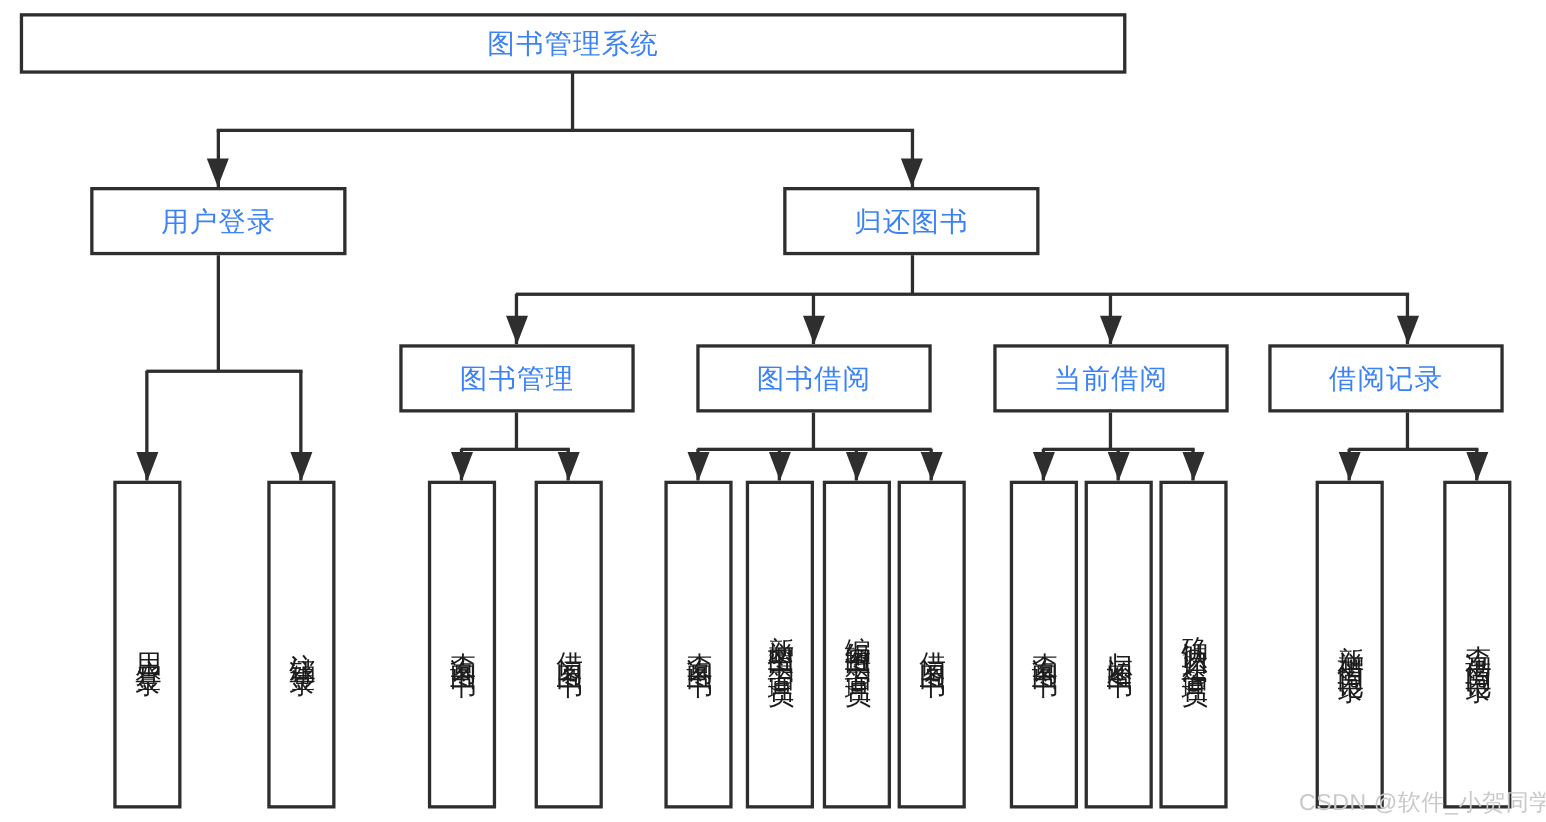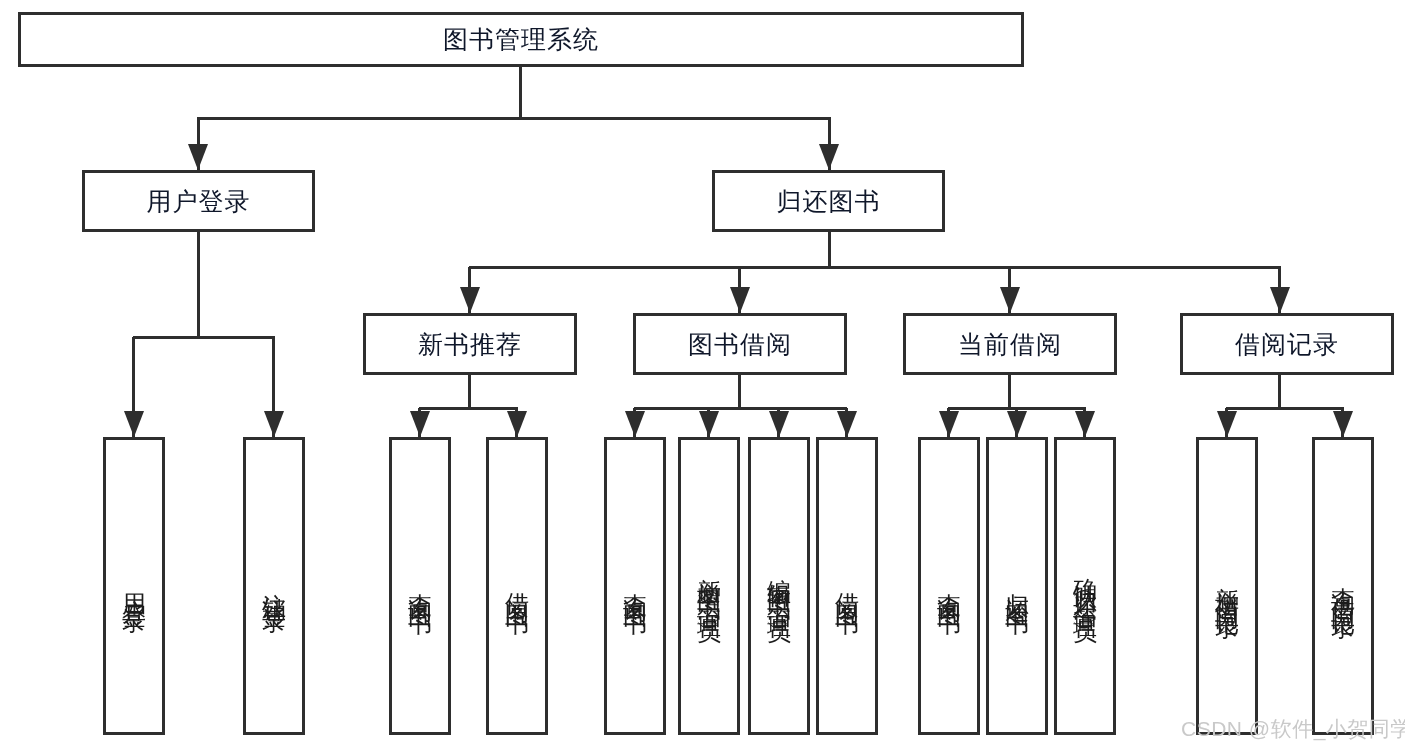--- a/index.html
+++ b/index.html
@@ -5,21 +5,21 @@
   html,body{margin:0;padding:0;background:#ffffff;}
   .canvas{
     position:relative;width:1405px;height:747px;background:#ffffff;overflow:hidden;
     font-family:"Liberation Sans", sans-serif;
   }
   
   .hbox{
     position:absolute;box-sizing:border-box;background:#ffffff;
     border:3px solid #2e2e2e;display:flex;align-items:center;justify-content:center;
   }
-  .hbox span{font-size:25px;color:#0f172a;letter-spacing:1px;white-space:nowrap;}
+  .hbox span{font-size:25px;color:#3b82f6;letter-spacing:1px;white-space:nowrap;}
   .root{left:18px;top:12px;width:1006px;height:55px;}
   .lvl2{top:170px;width:233px;height:62px;}
   .lvl3{top:313px;width:214px;height:62px;}
   
   .leaf{
     position:absolute;top:437px;width:62px;height:298px;box-sizing:border-box;
     background:#ffffff;border:3px solid #2e2e2e;
     display:flex;align-items:center;justify-content:center;
   }
   .leaf .vt{
@@ -75,29 +75,29 @@
   <div class="vl" style="left:468px;top:267px;height:46px;"></div>
   <div class="ar" style="left:460px;top:287px;"></div>
   <div class="vl" style="left:738px;top:267px;height:46px;"></div>
   <div class="ar" style="left:730px;top:287px;"></div>
   <div class="vl" style="left:1008px;top:267px;height:46px;"></div>
   <div class="ar" style="left:1000px;top:287px;"></div>
   <div class="vl" style="left:1278px;top:267px;height:46px;"></div>
   <div class="ar" style="left:1270px;top:287px;"></div>
 
   <div class="hbox lvl3" style="left:363px;">
-    <span>新书推荐</span>
+    <span>图书管理</span>
   </div>
   <div class="hbox lvl3" style="left:633px;">
     <span>图书借阅</span>
   </div>
   <div class="hbox lvl3" style="left:903px;">
     <span>当前借阅</span>
   </div>
-  <div class="hbox lvl3" style="left:1180px;">
+  <div class="hbox lvl3" style="left:1153px;">
     <span>借阅记录</span>
   </div>
 
   <div class="vl" style="left:468px;top:375px;height:33px;"></div>
   <div class="hl" style="left:419px;top:407px;width:99px;"></div>
   <div class="vl" style="left:418px;top:408px;height:29px;"></div>
   <div class="ar" style="left:410px;top:411px;"></div>
   <div class="vl" style="left:515px;top:408px;height:29px;"></div>
   <div class="ar" style="left:507px;top:411px;"></div>
 

